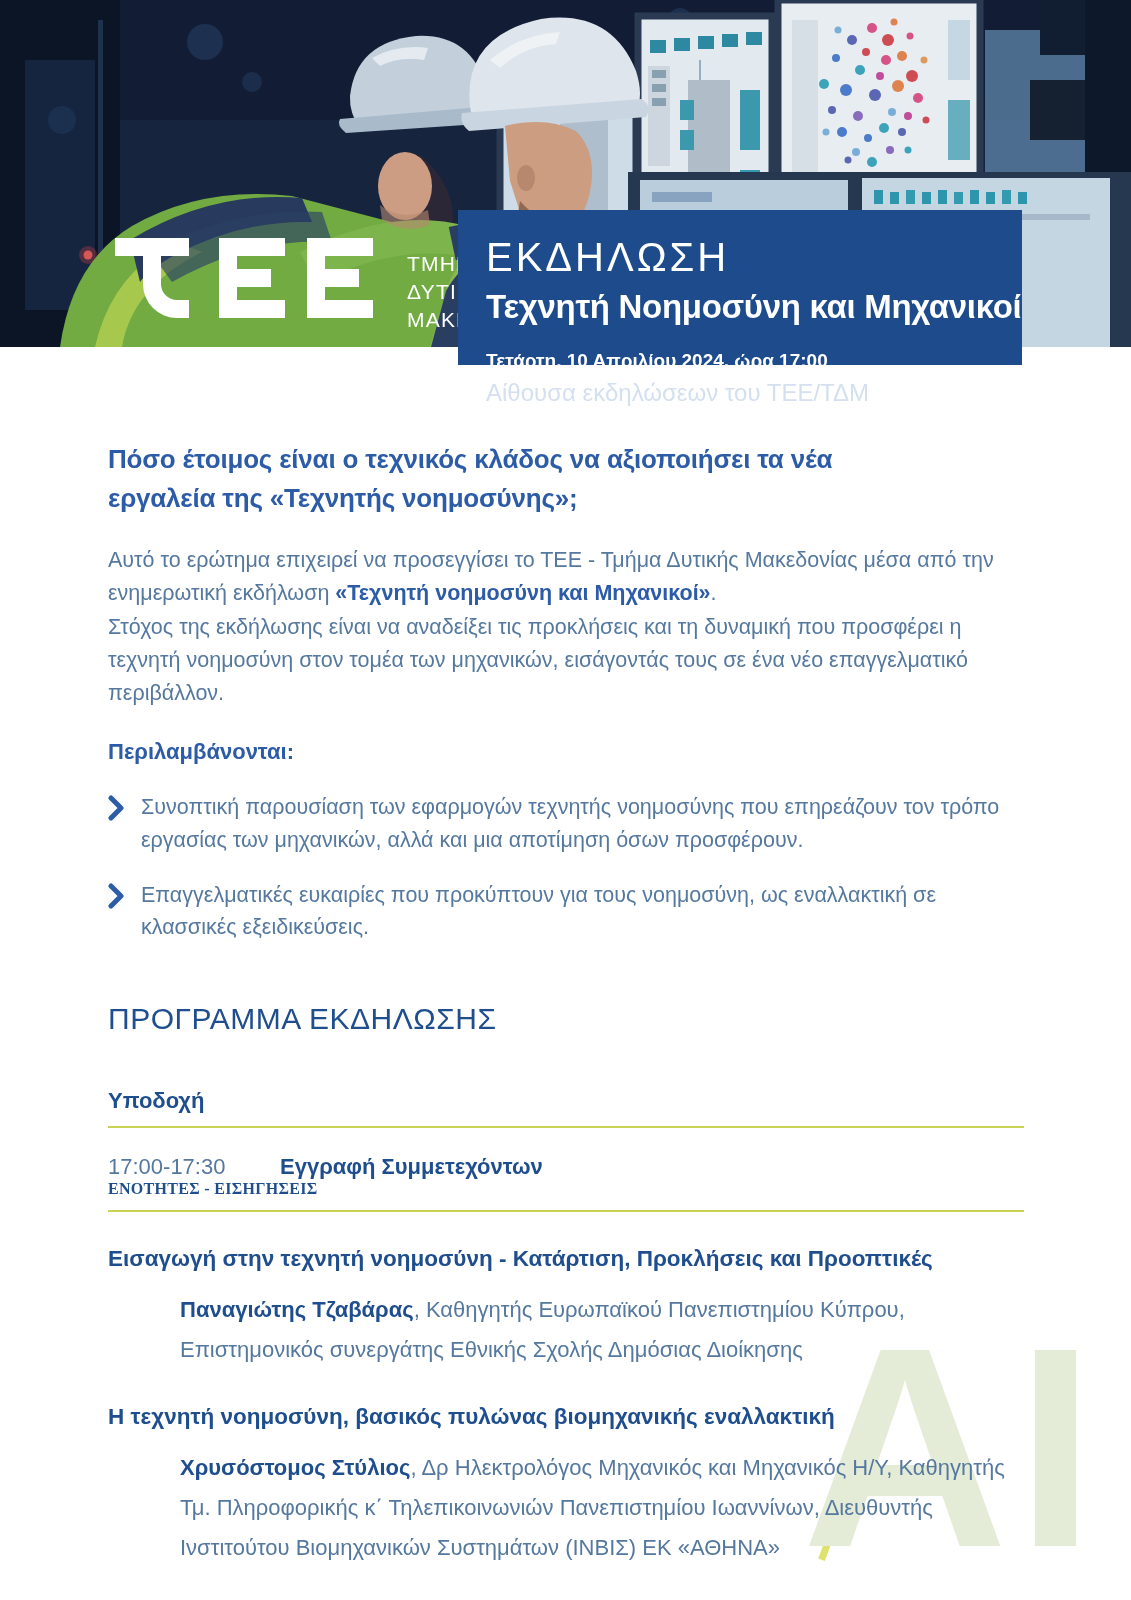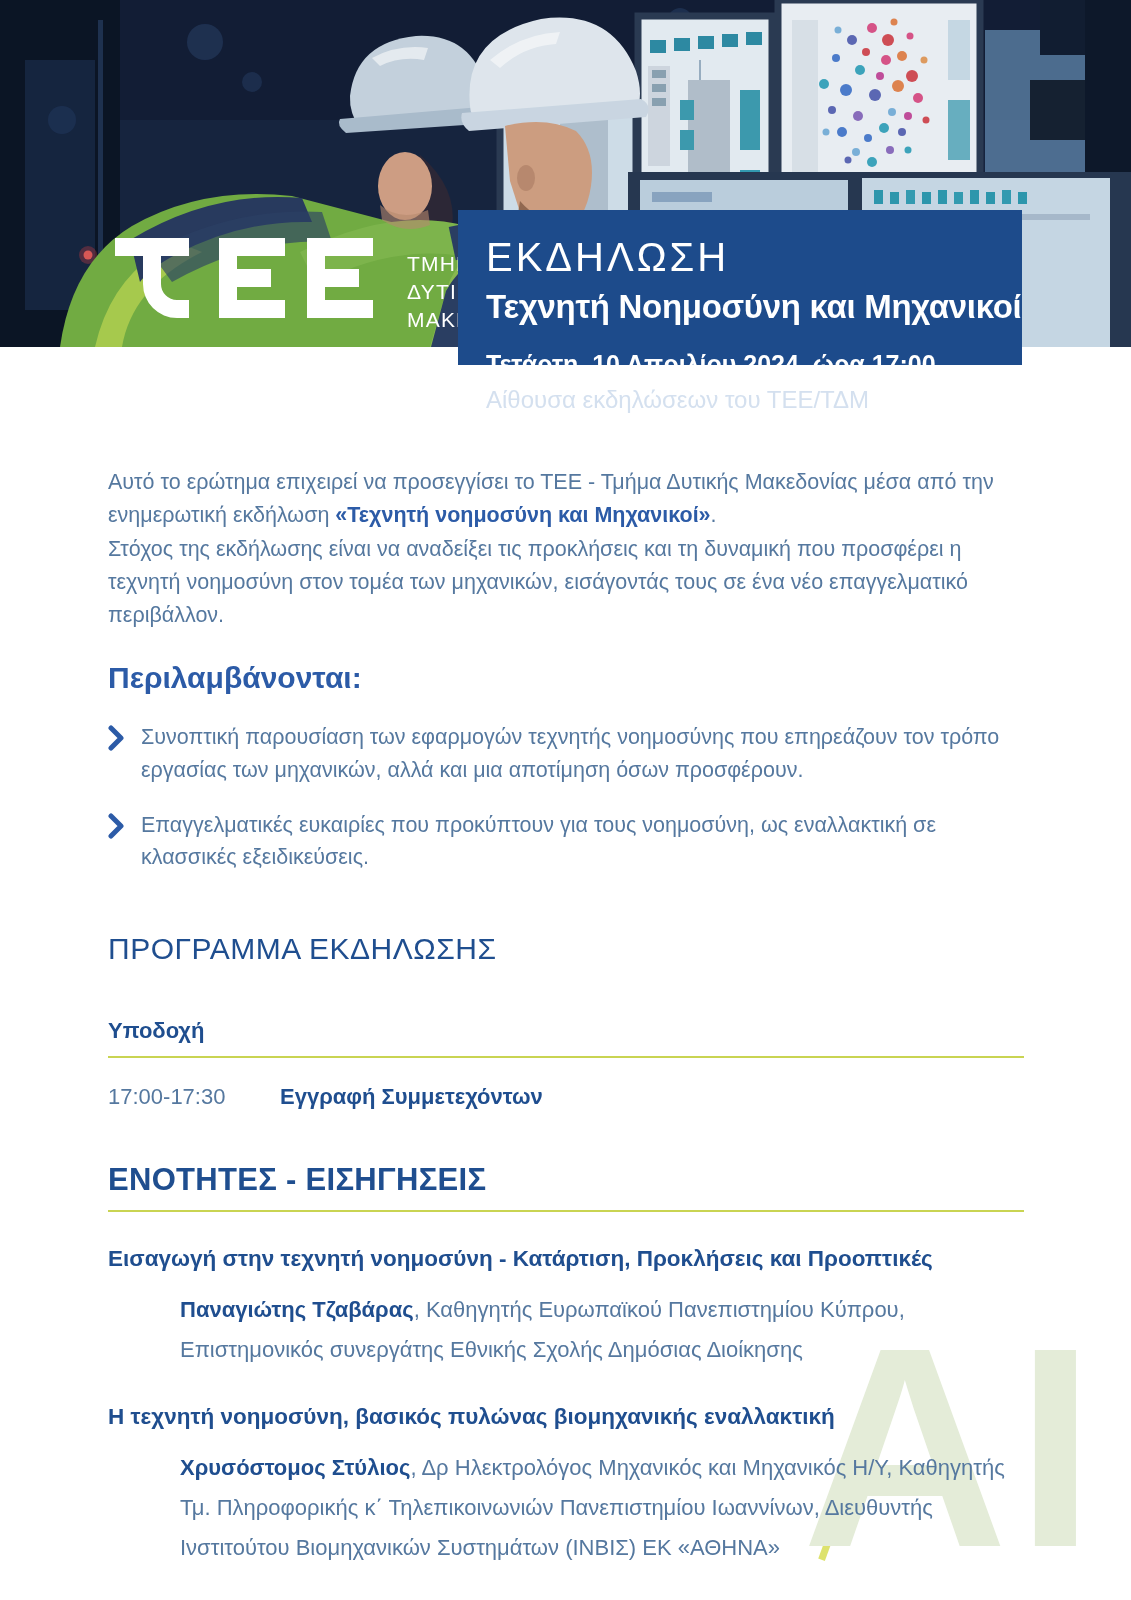--- a/index.html
+++ b/index.html
@@ -22,46 +22,46 @@
 
   
   .logo{position:absolute;left:115px;top:238px;display:flex;align-items:flex-start;}
   .logo-mark{display:block;}
   .logo-dept{margin-left:30px;margin-top:12px;color:#fff;font-size:21px;line-height:28px;letter-spacing:1.2px;font-weight:400;}
 
   
   .banner{position:absolute;left:458px;top:210px;width:564px;height:155px;background:var(--banner-bg);color:#fff;padding:25px 28px 0 28px;}
   .banner-kicker{font-size:40px;font-weight:300;letter-spacing:3px;line-height:1.1;}
   .banner-title{font-size:33px;font-weight:700;letter-spacing:-0.3px;margin-top:9px;white-space:nowrap;}
-  .banner-date{font-size:25px;font-weight:700;margin-top:24px;}
+  .banner-date{font-size:19px;font-weight:700;margin-top:24px;}
   .banner-venue{font-size:24px;font-weight:400;margin-top:7px;color:#d4e0ef;}
 
   
   .watermark{position:absolute;top:1305px;right:28px;font-size:285px;line-height:1;font-weight:700;color:var(--wm);letter-spacing:8px;z-index:0;user-select:none;}
   .wm-strip{position:absolute;left:842px;top:1424px;width:7px;height:140px;background:var(--wm-accent);transform:rotate(20deg);z-index:0;}
 
   
   .content{position:absolute;left:108px;top:440px;width:916px;z-index:1;}
   .intro-heading{color:var(--accent);font-size:26px;font-weight:700;line-height:1.5;max-width:830px;letter-spacing:-0.2px;}
   .para{color:var(--body);font-size:21.5px;line-height:1.52;margin-top:26px;max-width:918px;}
   .para b{color:var(--accent);font-weight:700;}
   .para + .para{margin-top:2px;}
-  .includes{color:var(--accent);font-size:30px;font-weight:700;margin-top:30px;}
+  .includes{color:var(--accent);font-size:22px;font-weight:700;margin-top:30px;}
   .bullets{margin-top:26px;}
   .bullet{display:flex;gap:17px;margin-top:22px;max-width:918px;}
   .bullet .chev{flex:0 0 16px;margin-top:4px;}
   .bullet .btext{color:var(--body);font-size:21.5px;line-height:1.52;}
 
   .program-heading{color:var(--dark);font-size:30px;font-weight:400;letter-spacing:0.5px;margin-top:58px;}
   .sec-label{color:var(--dark);font-size:22px;font-weight:700;margin-top:52px;}
   .rule{border:0;height:0;border-top:2.5px solid var(--rule);margin-top:12px;width:916px;}
   .slot{display:flex;margin-top:26px;align-items:flex-end;gap:40px;}
   .slot-time{flex:0 0 132px;color:var(--body);font-size:22px;font-weight:400;}
   .slot-title{color:var(--dark);font-size:22px;font-weight:700;}
-  .sec-label2{color:var(--dark);font-size:31px;font-weight:700;margin-top:52px;letter-spacing:0.3px;}
+  .sec-label2{color:var(--dark);font-size:16px;font-weight:700;letter-spacing:0.3px;font-family:Liberation Serif, serif;}
 
   .talk{margin-top:30px;}
   .talk-title{color:var(--dark);font-size:22.5px;font-weight:700;line-height:1.5;max-width:950px;}
   .talk-speaker{margin:14px 0 0 72px;max-width:862px;color:var(--body);font-size:22px;line-height:1.82;}
   .talk-speaker b{color:var(--dark);font-weight:700;}
 </style>
 </head>
 <body>
 
 <div class="page">
@@ -243,20 +243,21 @@
     <div class="banner-title">Τεχνητή Νοημοσύνη και Μηχανικοί</div>
     <div class="banner-date">Τετάρτη, 10 Απριλίου 2024, ώρα 17:00</div>
     <div class="banner-venue">Αίθουσα εκδηλώσεων του ΤΕΕ/ΤΔΜ</div>
   </div>
 
   <div class="wm-strip"></div>
   <div class="watermark">AI</div>
 
   <div class="content">
 
+    <div class="intro-heading">Πόσο έτοιμος είναι ο τεχνικός κλάδος να αξιοποιήσει τα νέα εργαλεία της «Τεχνητής νοημοσύνης»;</div>
 
     <p class="para"><span>Αυτό το ερώτημα επιχειρεί να προσεγγίσει το ΤΕΕ - Τμήμα Δυτικής Μακεδονίας μέσα από την ενημε­ρωτική εκδήλωση </span><b>«Τεχνητή νοημοσύνη και Μηχανικοί»</b><span>.</span></p>
 
     <p class="para">Στόχος της εκδήλωσης είναι να αναδείξει τις προκλήσεις και τη δυναμική που προσφέρει η τεχνητή νοημοσύνη στον τομέα των μηχανικών, εισάγοντάς τους σε ένα νέο επαγγελματικό περιβάλλον.</p>
 
     <div class="includes">Περιλαμβάνονται:</div>
 
     <div class="bullets">
       <div class="bullet">
         <svg class="chev" width="16" height="26" viewBox="0 0 16 26">

